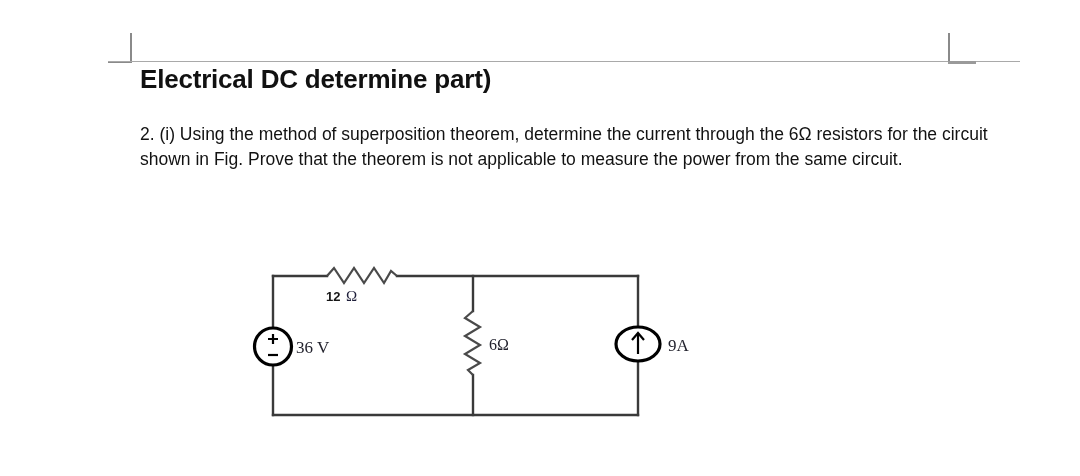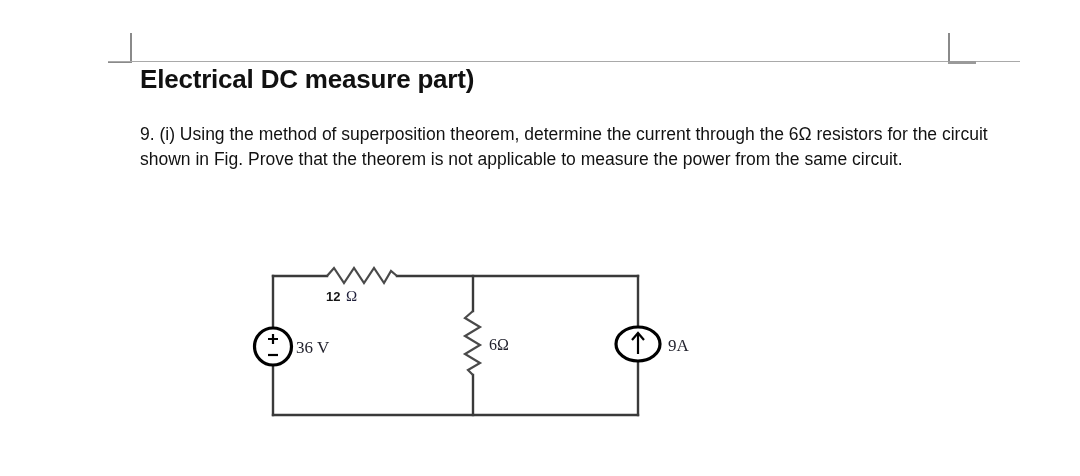--- a/index.html
+++ b/index.html
@@ -139,23 +139,23 @@
 </style>
 </head>
 <body>
 
 <div class="margin-guide-left"></div>
 <div class="margin-guide-left-foot"></div>
 <div class="header-rule"></div>
 <div class="margin-guide-right"></div>
 <div class="margin-guide-right-foot"></div>
 
-<div class="page-title">Electrical DC measure part)</div>
+<div class="page-title">Electrical DC determine part)</div>
 
-<div class="body-paragraph">9. (i) Using the method of superposition theorem, determine the current through the 6Ω resistors for the circuit shown in Fig. Prove that the theorem is not applicable to  measure the power from the same circuit.</div>
+<div class="body-paragraph">2. (i) Using the method of superposition theorem, determine the current through the 6Ω resistors for the circuit shown in Fig. Prove that the theorem is not applicable to  measure the power from the same circuit.</div>
 
 <div class="figure">
   <svg width="460" height="190" viewBox="0 0 460 190" xmlns="http://www.w3.org/2000/svg">
 
     <path class="wire" d="M 33 27 L 87 27"></path>
 
     <path class="wire" d="M 157 27 L 398 27"></path>
 
     <path class="wire" d="M 33 27 L 33 78"></path>
 

